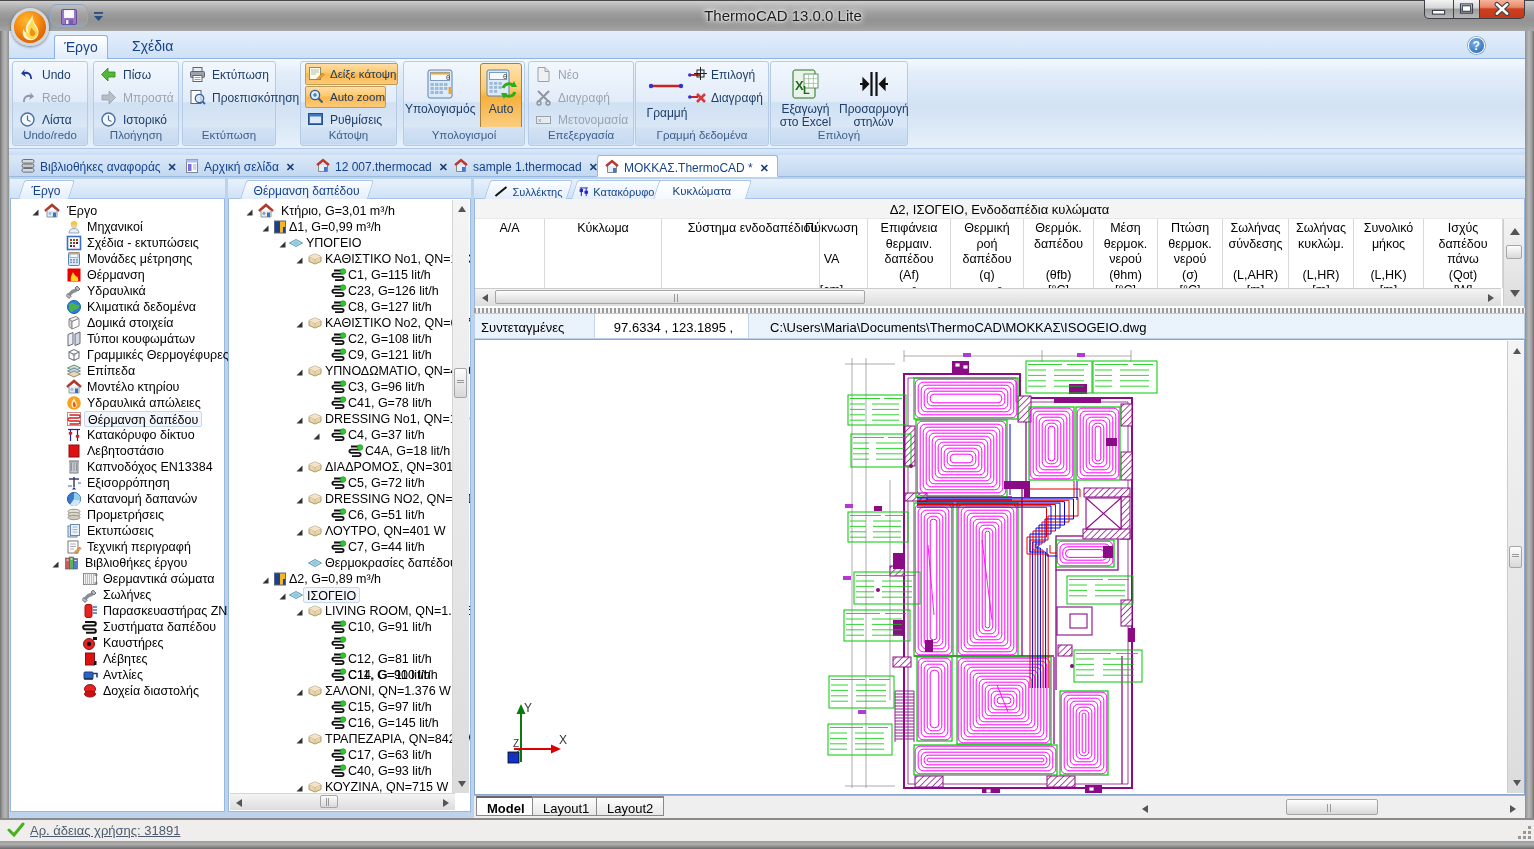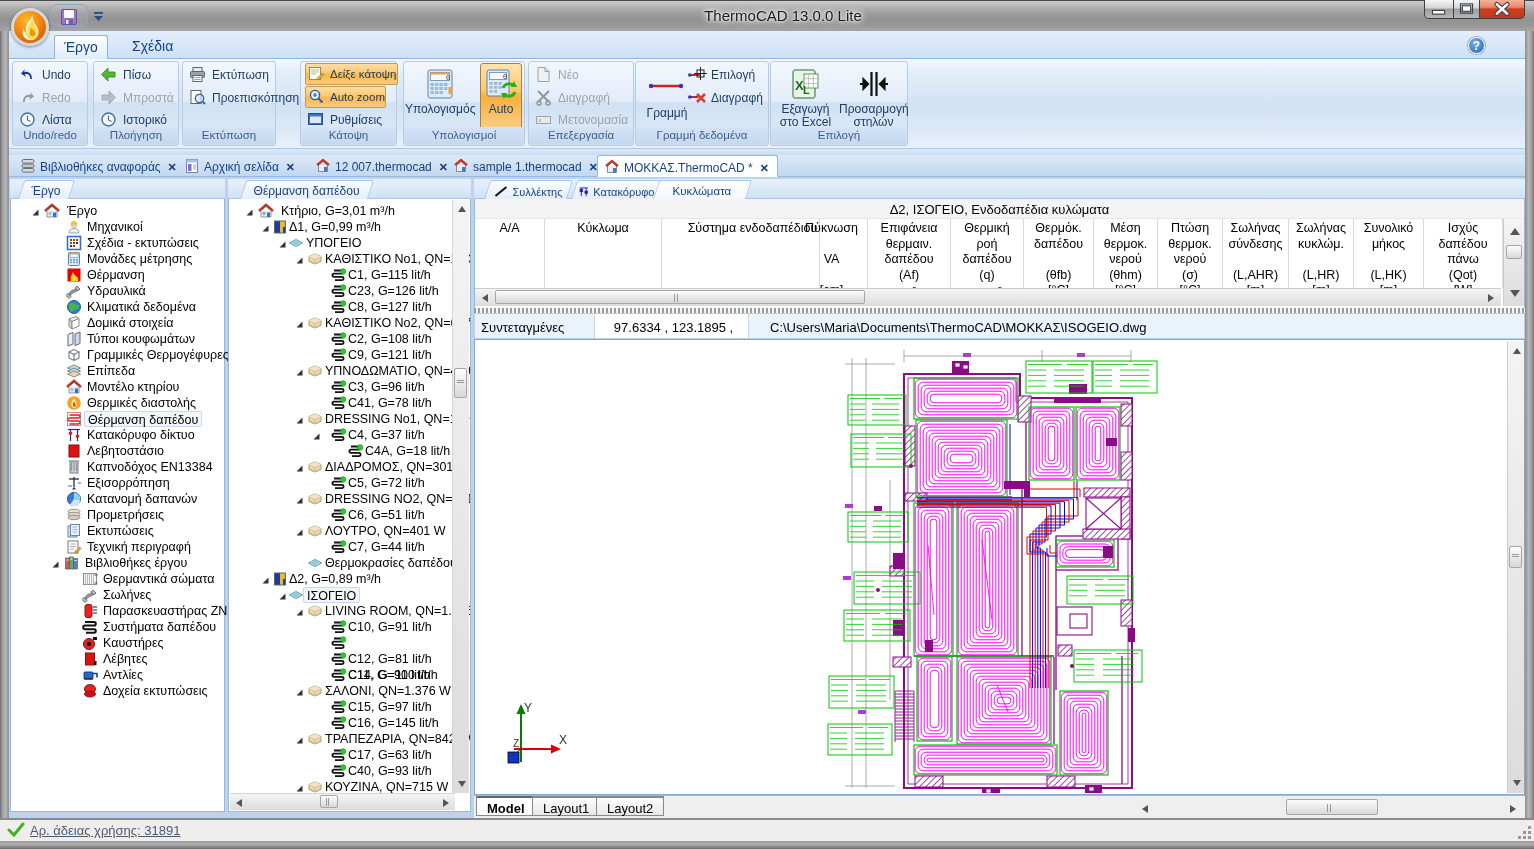--- a/index.html
+++ b/index.html
@@ -438,21 +438,21 @@
           <path d="M3 7.5 V14 H13 V7.5" fill="#dfe8f2" stroke="#8a99a8"></path>
           <rect x="9" y="9.5" width="3" height="4.5" fill="#3b6fc4"></rect>
           <circle cx="6" cy="10.5" r="1.4" fill="#9fb8d8"></circle>
         </svg></div>
       <div class="trow" style="left:76px;top:180px;">Μοντέλο κτηρίου</div>
       <div class="trow" style="left:55px;top:196px;"><svg width="16" height="16" viewBox="0 0 16 16">
           <circle cx="8" cy="8" r="6.8" fill="#f6a21d"></circle>
           <path d="M8 3 C6.5 6 5 7 5.5 10 C6 12.3 7 13 8.2 13 C10 13 11 11.7 10.8 9.5 C10.6 7 9 6 8 3 Z" fill="#fff2c8"></path>
           <path d="M8 6 C7.2 8 6.6 8.6 7 10.6 C7.3 12 8 12.4 8.5 12.3 C9.6 12.2 10 11 9.8 9.8 C9.5 8 8.5 7.5 8 6 Z" fill="#e8581c"></path>
         </svg></div>
-      <div class="trow" style="left:76px;top:196px;">Θερμικές διαστολής</div>
+      <div class="trow" style="left:76px;top:196px;">Υδραυλικά απώλειες</div>
       <div class="trow" style="left:55px;top:212px;"><svg width="16" height="16" viewBox="0 0 16 16">
           <rect x="1.5" y="1.5" width="13" height="13" fill="#fff" stroke="#cc8888"></rect>
           <path d="M3.5 4 h9 a1.5 1.5 0 0 1 0 3 h-9 a1.5 1.5 0 0 0 0 3 h9 a1.5 1.5 0 0 1 0 3 h-9" fill="none" stroke="#cc2222" stroke-width="1.3"></path>
         </svg></div>
       <div class="trow tsel" style="left:76px;top:212px;">Θέρμανση δαπέδου</div>
       <div class="trow" style="left:55px;top:228px;"><svg width="16" height="16" viewBox="0 0 16 16">
           <g stroke="#2222bb" stroke-width="1.2" fill="none">
             <line x1="2" y1="2.5" x2="14" y2="2.5"></line>
             <line x1="4.5" y1="2.5" x2="4.5" y2="14"></line>
             <line x1="11.5" y1="2.5" x2="11.5" y2="14"></line>
@@ -552,21 +552,21 @@
           <rect x="2" y="5" width="9" height="7" rx="1" fill="#2a62c8" stroke="#1a3c80"></rect>
           <path d="M11 6.5 h4 v4" fill="none" stroke="#1a3c80" stroke-width="1.6"></path>
           <path d="M2 12 h9" stroke="#111"></path>
         </svg></div>
       <div class="trow" style="left:92px;top:468px;">Αντλίες</div>
       <div class="trow" style="left:71px;top:484px;"><svg width="16" height="16" viewBox="0 0 16 16">
           <ellipse cx="8" cy="6" rx="5.5" ry="4.5" fill="#e82222" stroke="#991111"></ellipse>
           <ellipse cx="8" cy="11" rx="5.5" ry="3" fill="#cc1111" stroke="#991111"></ellipse>
           <rect x="7" y="1" width="2" height="2" fill="#555"></rect>
         </svg></div>
-      <div class="trow" style="left:92px;top:484px;">Δοχεία εκτυπώσεις</div>
+      <div class="trow" style="left:92px;top:484px;">Δοχεία διαστολής</div>
     </div>
   </div>
 
 <div class="abs panel-hdr" style="left:228px;top:179px;width:243px;">
   <div class="ptab" style="left:12px;"><span>Θέρμανση δαπέδου</span></div>
 </div>
 <div class="abs pwhite" style="left:228px;top:199px;width:243px;height:613px;border-top:none;" id="midtree">
     <div class="tree" style="overflow:hidden;width:100%;height:100%;position:absolute;">
       <div class="trow" style="left:16px;top:7px;"><svg width="9" height="9" viewBox="0 0 9 9" style="vertical-align:1px">
           <path d="M7.5 1.5 V7.5 H1.5 Z" fill="#333"></path>

